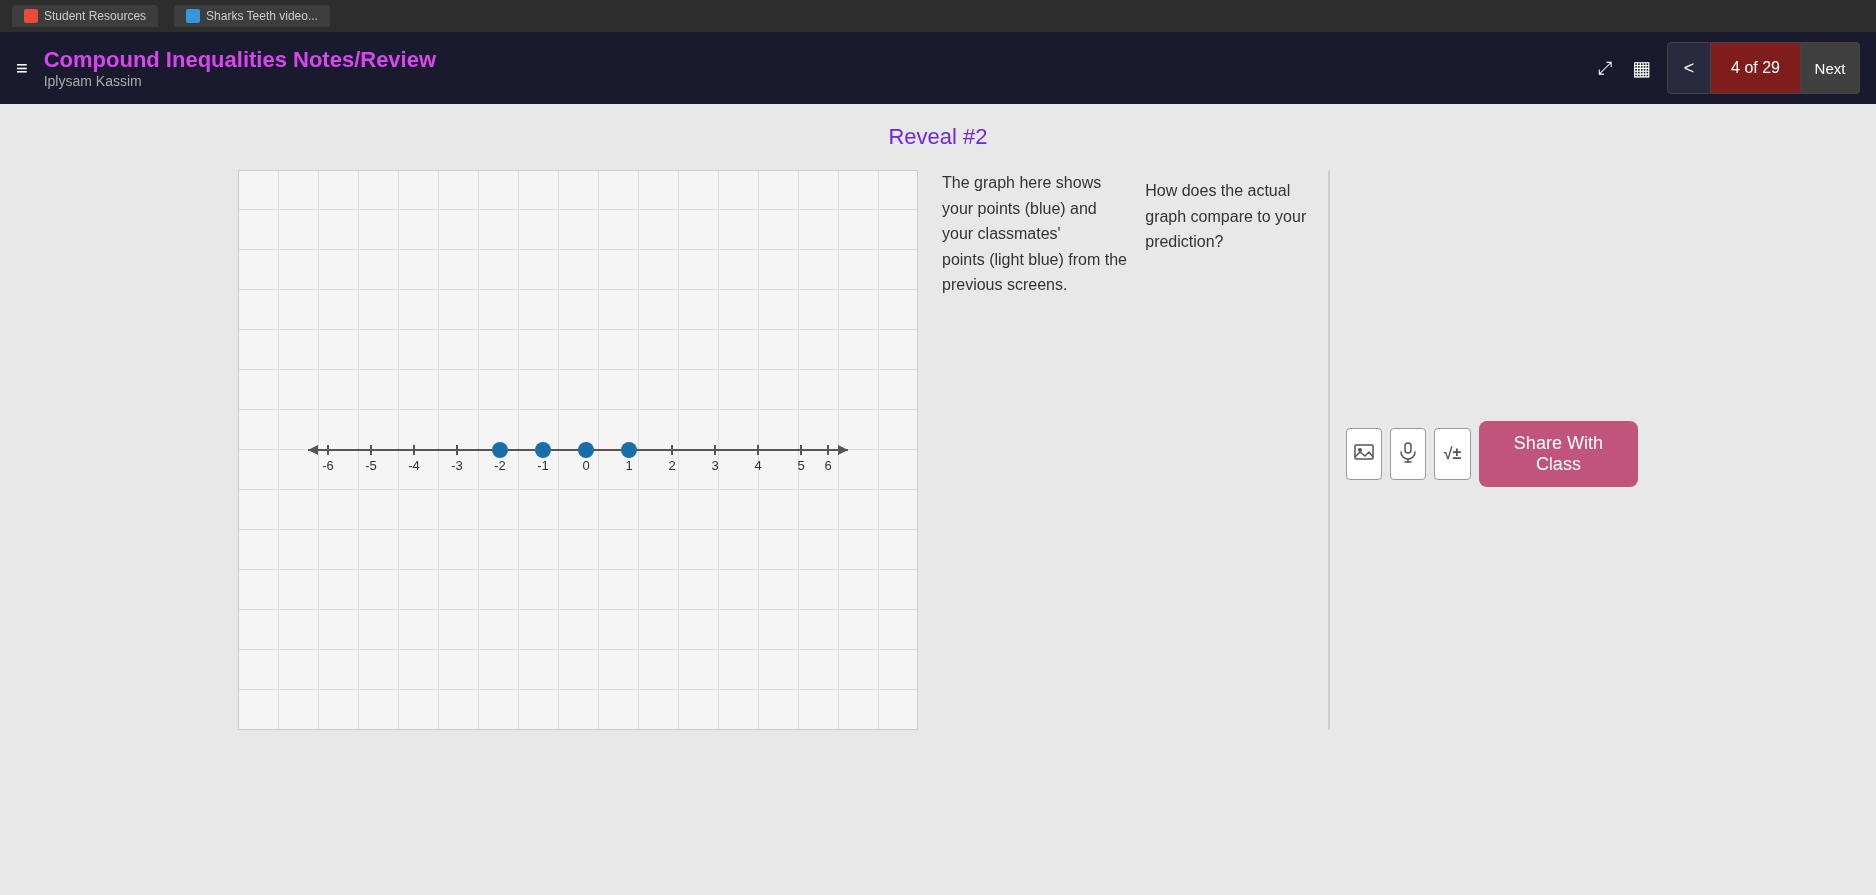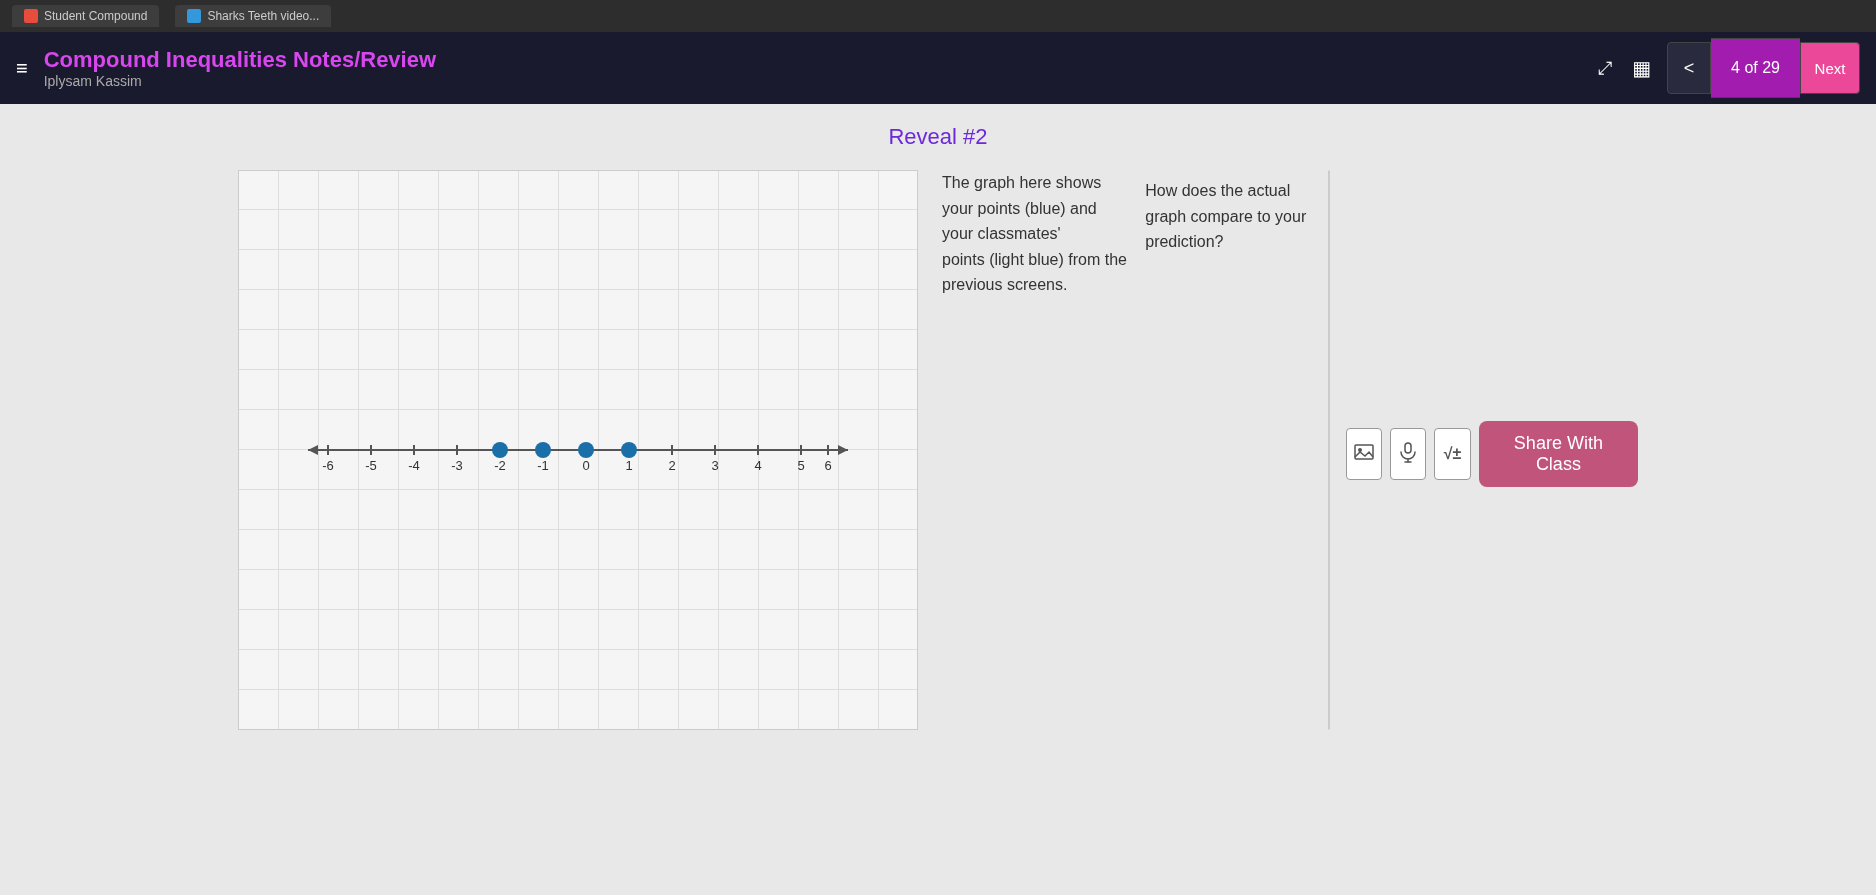--- a/index.html
+++ b/index.html
@@ -99,34 +99,34 @@
       width: 44px;
       height: 52px;
       display: flex;
       align-items: center;
       justify-content: center;
       font-size: 18px;
       cursor: pointer;
       border-radius: 4px 0 0 4px;
     }
     .nav-page-indicator {
-      background: #a21caf;
+      background: #7f1d1d;
       border: 1px solid #444;
       border-left: none;
       border-right: none;
       color: white;
-      height: 60px;
+      height: 52px;
       padding: 0 20px;
       display: flex;
       align-items: center;
       font-size: 16px;
       white-space: nowrap;
     }
     .nav-next-btn {
-      background: #ec4899;
+      background: #404040;
       border: 1px solid #444;
       color: white;
       width: 60px;
       height: 52px;
       display: flex;
       align-items: center;
       justify-content: center;
       font-size: 15px;
       cursor: pointer;
       border-radius: 0 4px 4px 0;
@@ -252,21 +252,21 @@
       border-radius: 8px;
       margin-left: auto;
     }
   </style>
 </head>
 <body>
 
 <div class="browser-bar">
   <div class="browser-tab">
     <span class="tab-icon"></span>
-    <span>Student Compound</span>
+    <span>Student Resources</span>
   </div>
   <div class="browser-tab">
     <span class="tab-icon-blue"></span>
     <span>Sharks Teeth video...</span>
   </div>
 </div>
 
 <div class="app-header">
   <span class="hamburger-icon">≡</span>
   <div class="header-title-block">

